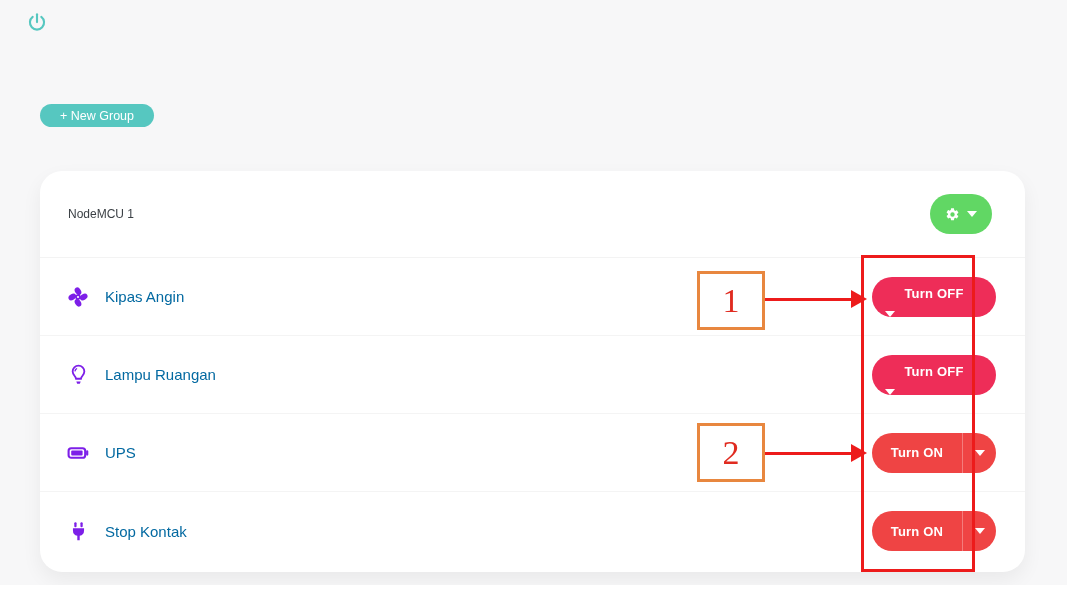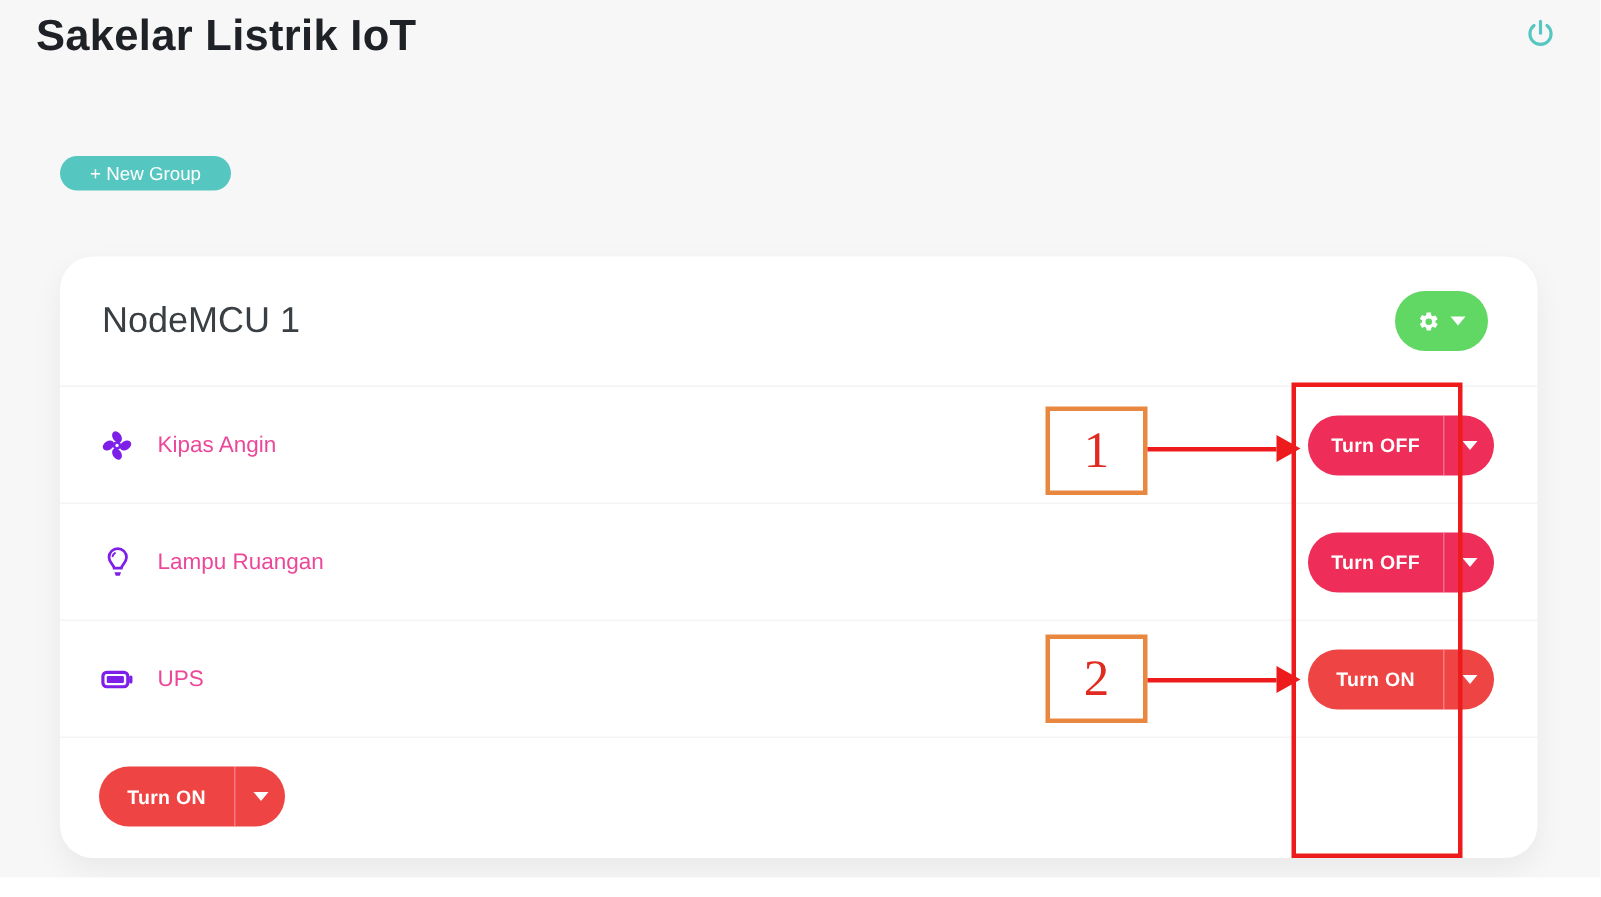--- a/index.html
+++ b/index.html
@@ -28,47 +28,47 @@
   
   .group-card {
     position:absolute; left:40px; top:171px; width:985px; height:401px;
     background:#ffffff; border-radius:22px;
     box-shadow:0 8px 20px rgba(0,0,0,0.06);
   }
   .card-header {
     height:87px; display:flex; align-items:center; justify-content:space-between;
     padding:0 33px 0 28px; border-bottom:1px solid #f3f3f3;
   }
-  .group-name { font-size:24px; color:#3a3f44; }
+  .group-name { font-size:12px; color:#3a3f44; }
   .gear-btn {
     width:62px; height:40px; border:none; border-radius:20px; background:#61d764;
     display:flex; align-items:center; justify-content:center; gap:7px; cursor:pointer;
   }
   .device-row {
     height:78px; display:flex; align-items:center; justify-content:space-between;
     padding:0 29px 0 26px; border-bottom:1px solid #f4f4f4;
   }
   .device-row:last-child { border-bottom:none; }
   .device-left { display:flex; align-items:center; gap:15px; }
   .device-icon { width:24px; height:24px; display:flex; align-items:center; justify-content:center; }
-  .device-label { font-size:15px; color:#ec4899; }
+  .device-label { font-size:15px; color:#0369a1; }
 
   .device-btn {
     width:124px; height:40px; border-radius:20px; display:flex; align-items:stretch;
     overflow:hidden; cursor:pointer; color:#ffffff;
   }
   .device-btn .btn-main {
     flex:1; display:flex; align-items:center; justify-content:center;
     font-size:13px; font-weight:600; letter-spacing:0.2px;
   }
   .device-btn .btn-caret {
     width:34px; display:flex; align-items:center; justify-content:center;
     border-left:1px solid rgba(255,255,255,0.30);
   }
-  .btn-off { background:#ee2d58; }
+  .btn-off { background:#ee2d58;flex-direction:column; }
   .btn-on  { background:#ef4444; }
 
   .caret { width:0; height:0; border-left:5px solid transparent; border-right:5px solid transparent; border-top:6px solid #ffffff; }
 
   
   .highlight-rect {
     position:absolute; left:861px; top:255px; width:114px; height:317px;
     border:3px solid #ed1b1b; pointer-events:none;
   }
   .callout-box {
@@ -90,21 +90,20 @@
   }
   .arrow-1-head { left:851px; top:290px; }
   .arrow-2-head { left:851px; top:444px; }
 </style>
 </head>
 <body>
 
 <div class="stage">
 
   <div class="app-header">
-    <div class="app-title">Sakelar Listrik IoT</div>
     <div class="power-btn">
       <span>
         <svg width="22" height="22" viewBox="0 0 24 24" fill="none" stroke="#56c7c0" stroke-width="2.3" stroke-linecap="round">
           <path d="M12 2.5v8.5"></path>
           <path d="M7.3 5.4a7.7 7.7 0 1 0 9.4 0"></path>
         </svg>
       </span>
     </div>
   </div>
 
@@ -188,20 +187,30 @@
       </div>
       <div class="device-btn btn-on">
         <span class="btn-main">Turn ON</span>
         <span class="btn-caret">
             <span class="caret"></span>
           </span>
       </div>
     </div>
 
     <div class="device-row">
+      <div class="device-left">
+        <span class="device-icon">
+          <svg width="23" height="23" viewBox="0 0 24 24" fill="#7d1fe8">
+            <rect x="7.6" y="2.4" width="2.4" height="5.2" rx="1.1"></rect>
+            <rect x="14" y="2.4" width="2.4" height="5.2" rx="1.1"></rect>
+            <path d="M6.2 8.6h11.6v2.3a5.8 5.8 0 0 1-4.55 5.66V21h-2.5v-4.44A5.8 5.8 0 0 1 6.2 10.9z"></path>
+          </svg>
+        </span>
+        <span class="device-label">Stop Kontak</span>
+      </div>
       <div class="device-btn btn-on">
         <span class="btn-main">Turn ON</span>
         <span class="btn-caret">
             <span class="caret"></span>
           </span>
       </div>
     </div>
 
   </div>
 

